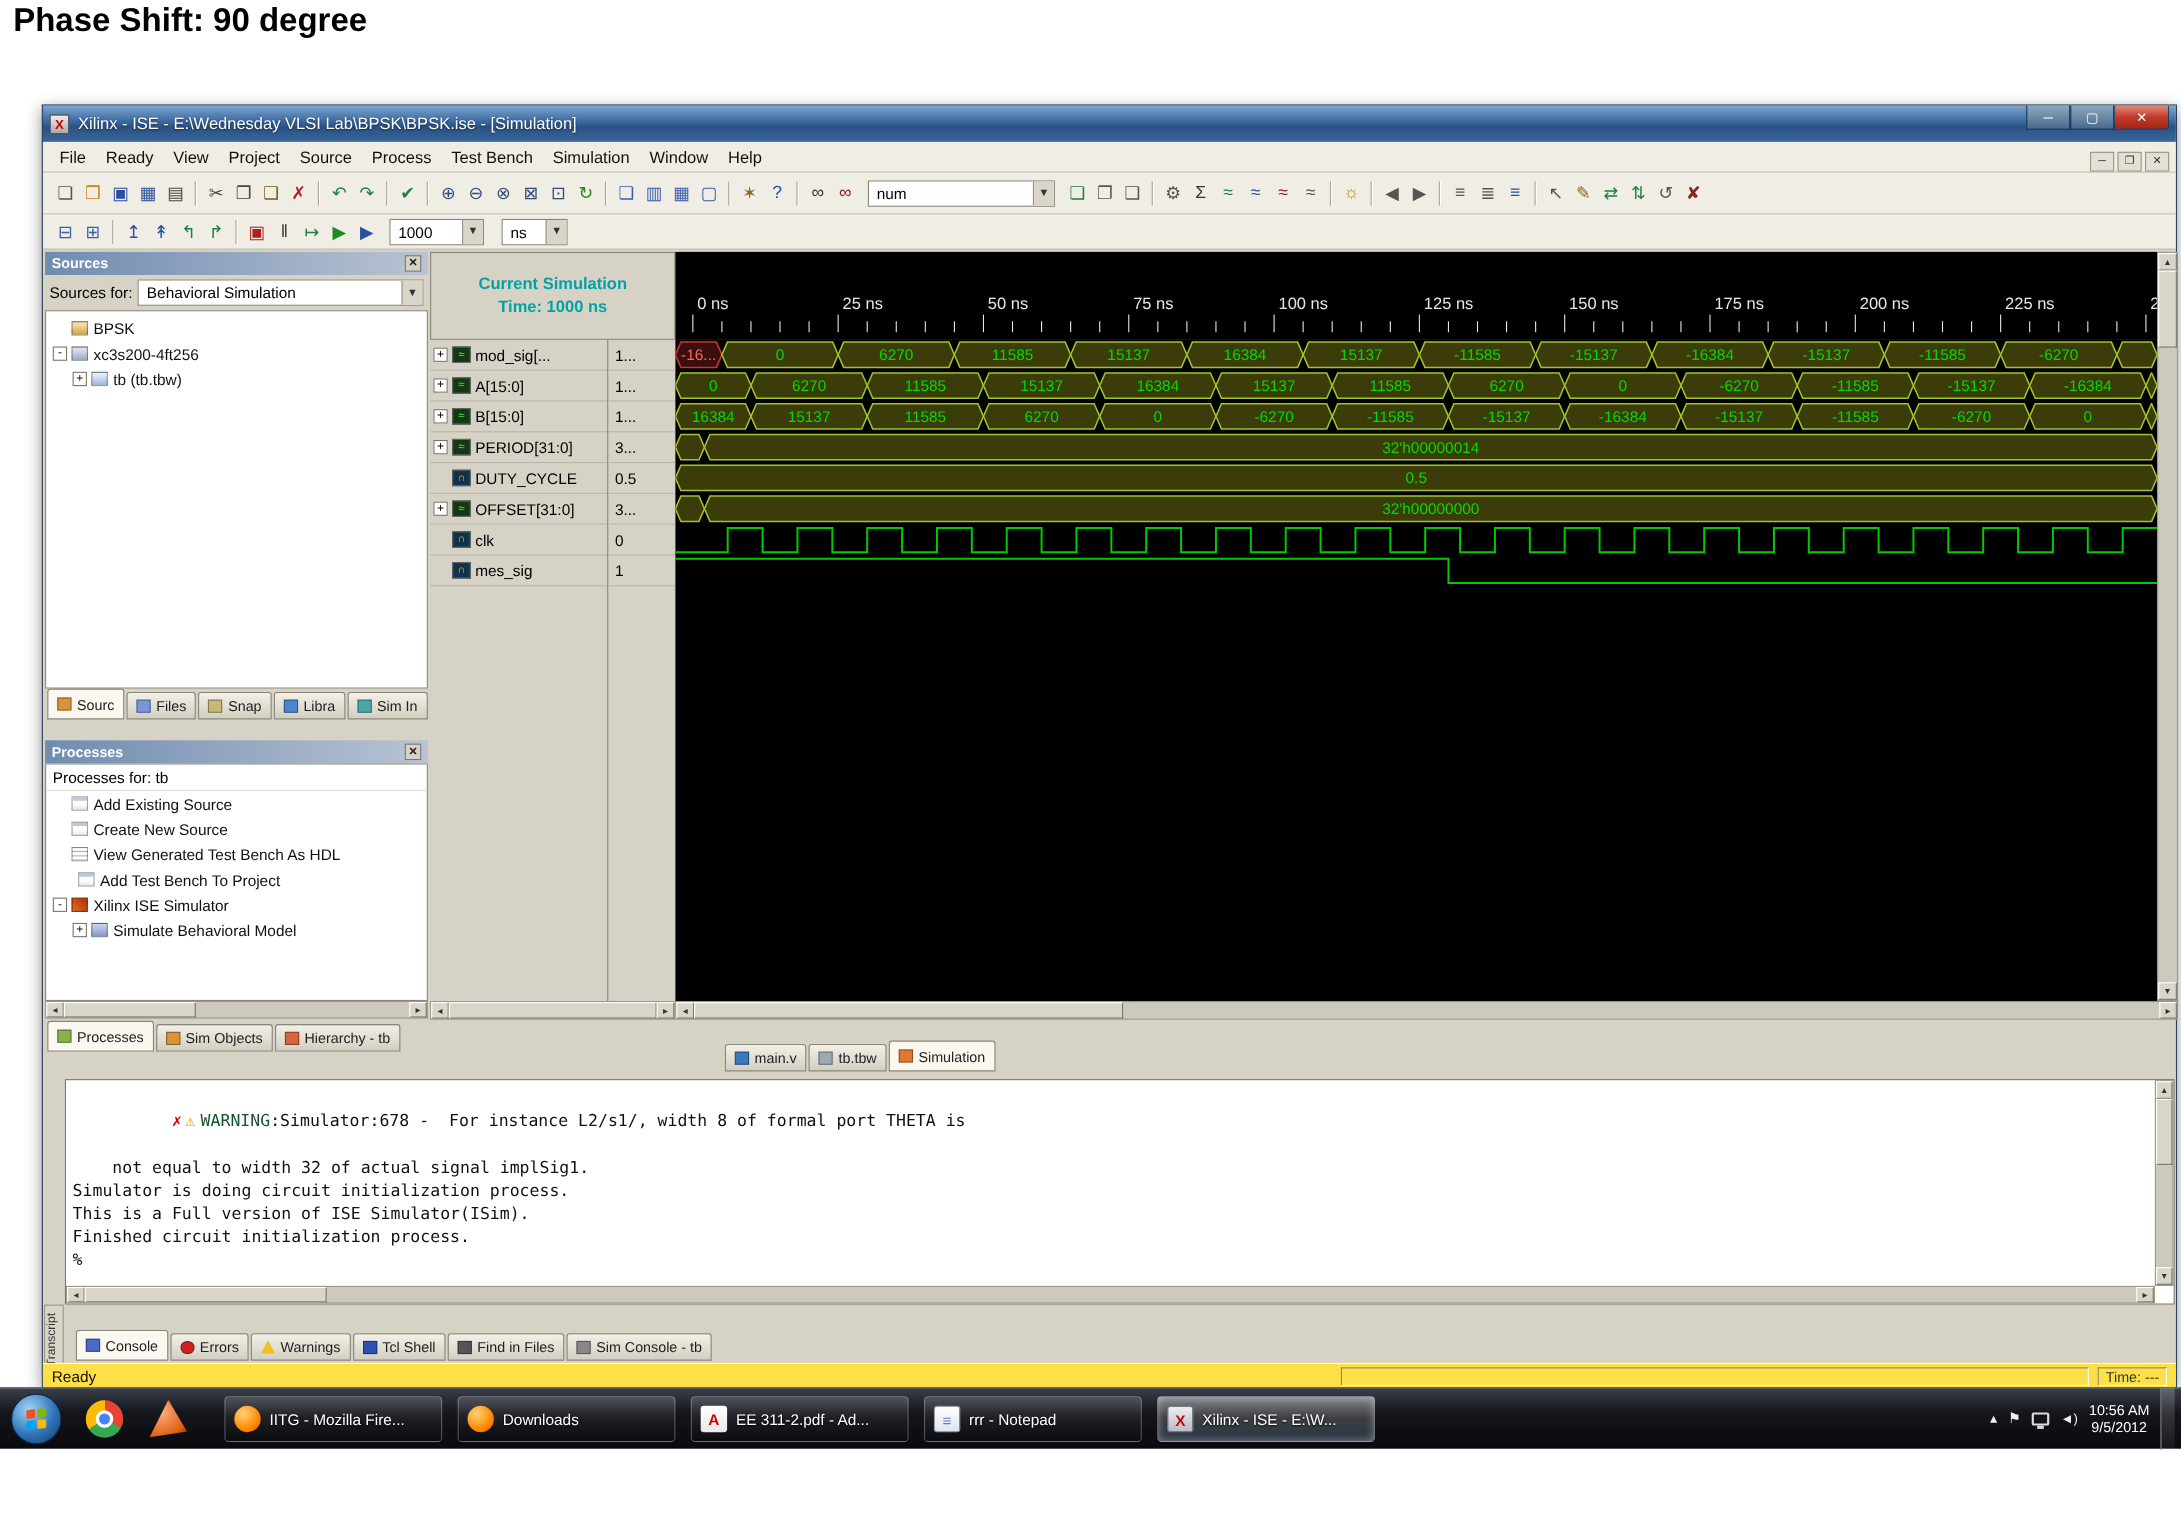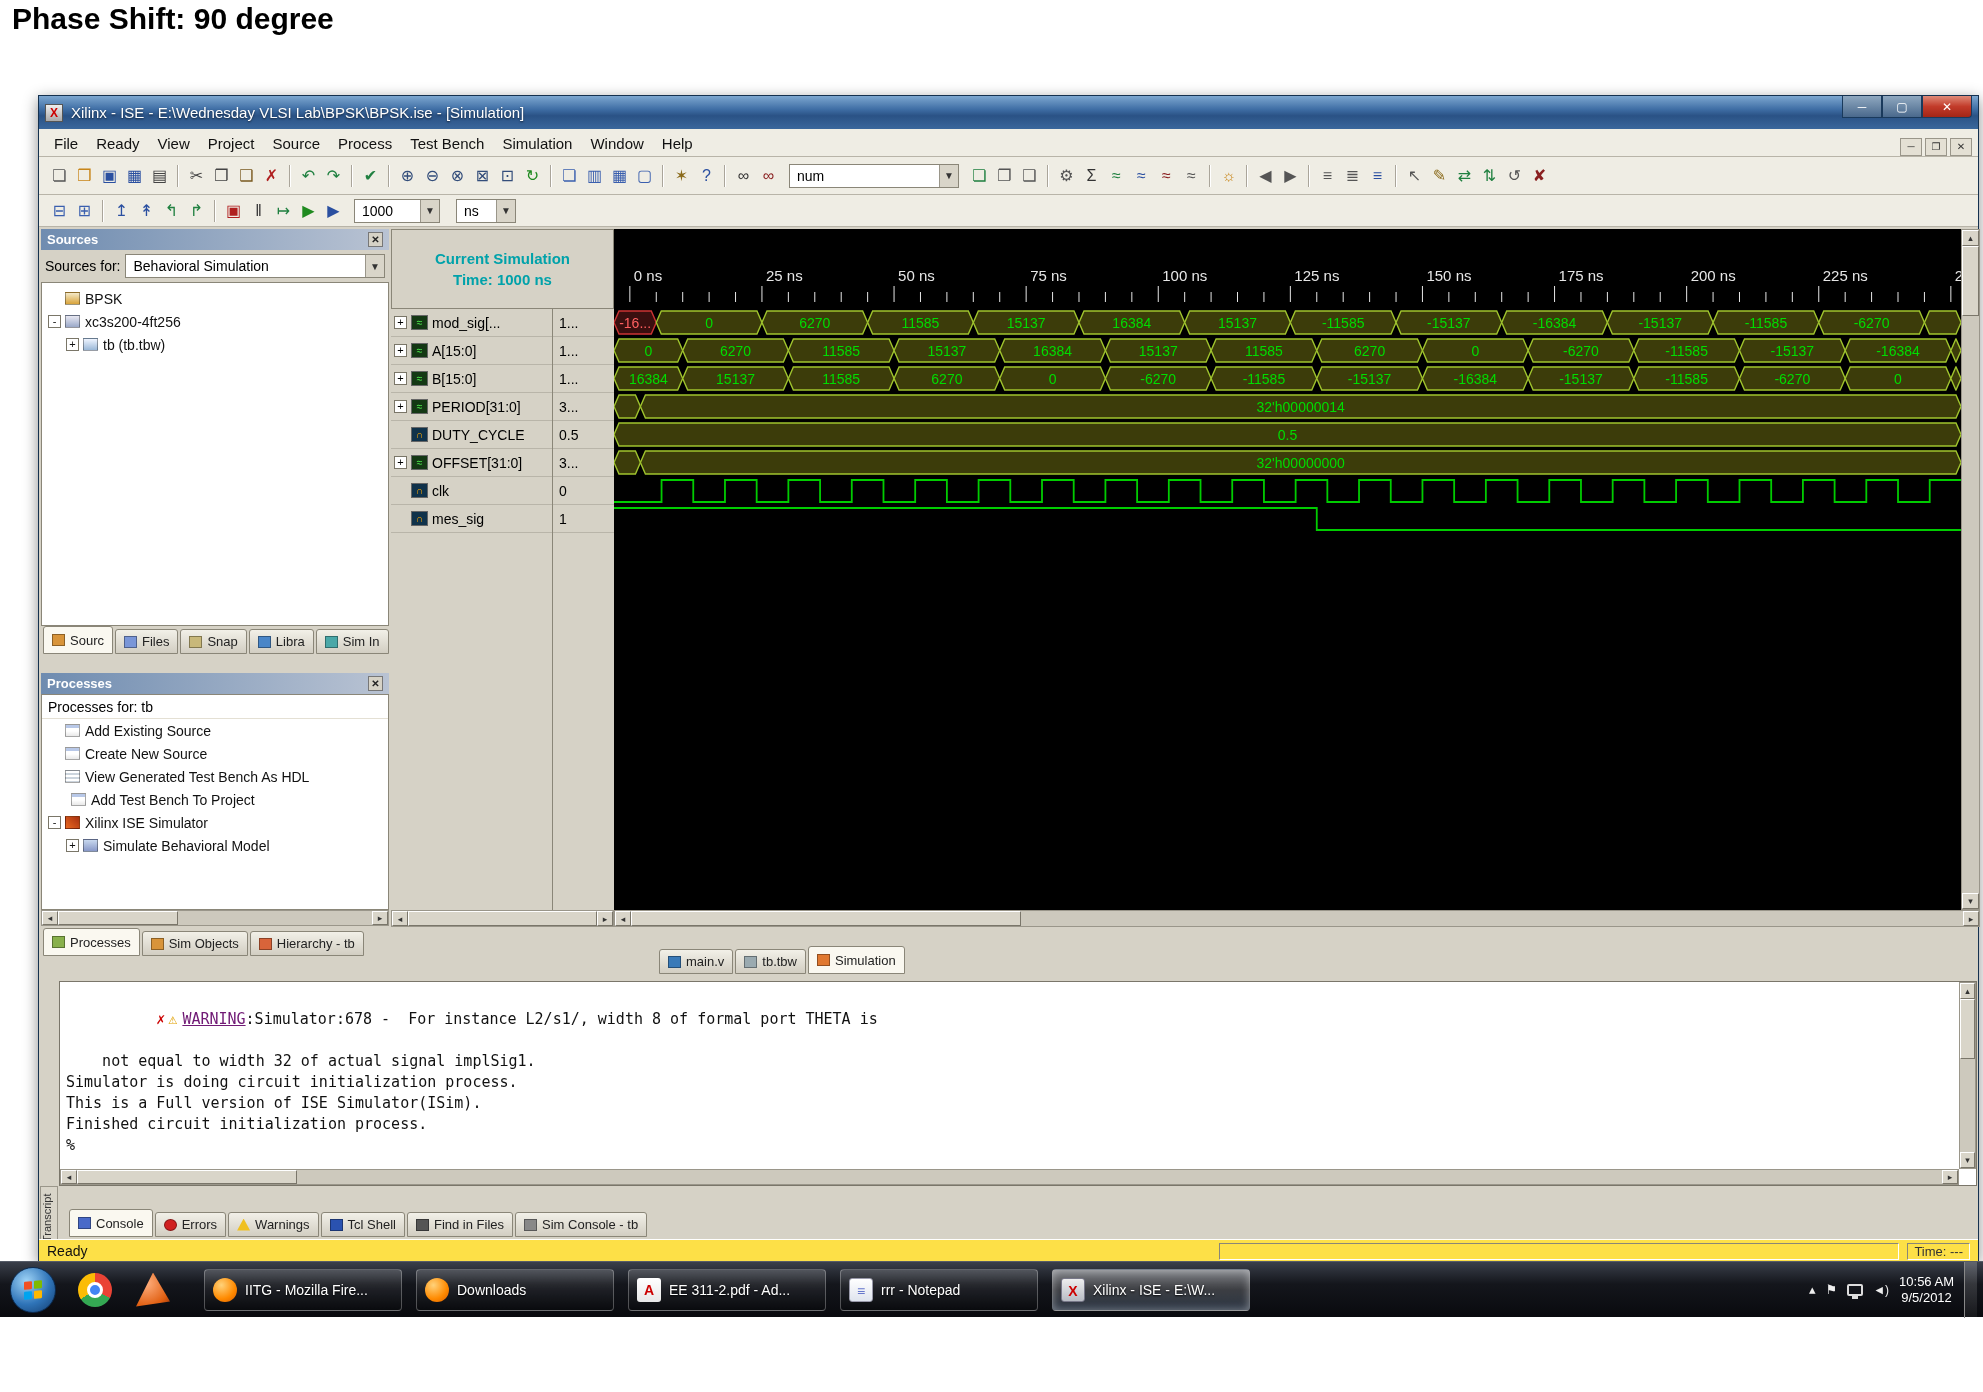--- a/index.html
+++ b/index.html
@@ -102,21 +102,21 @@
   #wave-hscroll .hs-wave .sb-thumb{width:390px}
 
   #editor-tabs{position:absolute;left:352px;top:848px;width:1589px;height:30px;display:flex;align-items:flex-end;padding-left:268px}
 
   
   #console{position:absolute;left:20px;top:885px;width:1918px;height:205px;background:#fff;border:1px solid #7a766a}
   #console-lines{position:absolute;left:6px;top:6px;right:24px;bottom:22px;overflow:hidden}
   .console-line{font-family:"DejaVu Sans Mono",monospace;font-size:15px;line-height:21px;color:#111;white-space:pre}
   .cx{color:#c00;font-weight:bold;margin-right:3px}
   .cw{color:#e0a000;margin-right:5px}
-  .clink{color:#701a75;text-decoration:underline}
+  .clink{color:#14532d;}
   #console-vscroll{position:absolute;right:0;top:0;width:17px;bottom:16px;flex-direction:column}
   #console-vscroll .sb-thumb{height:60px}
   #console-hscroll{position:absolute;left:0;bottom:0;right:17px;height:16px}
   #console-hscroll .sb-thumb{width:220px}
   #transcript-tab{position:absolute;left:1px;top:1090px;width:18px;height:64px;background:#d9d5c9;border:1px solid #9a968a;writing-mode:vertical-rl;transform:rotate(180deg);font-size:11px;color:#333;text-align:center}
   #console-tabs{position:absolute;left:0;top:1107px;width:100%;height:34px;display:flex;align-items:flex-end;padding-left:30px}
 
   .statusbar{position:absolute;left:0;top:1143px;width:100%;height:23px;background:#fde047;border-top:1px solid #fff;display:flex;align-items:center;padding:0 8px;font-size:14px;color:#111}
   .status-spacer{flex:1}
   .status-cell{border:1px solid;border-color:#8a8678 #fff #fff #8a8678;height:17px;padding:0 6px;font-size:13px;display:flex;align-items:center;color:#333}

